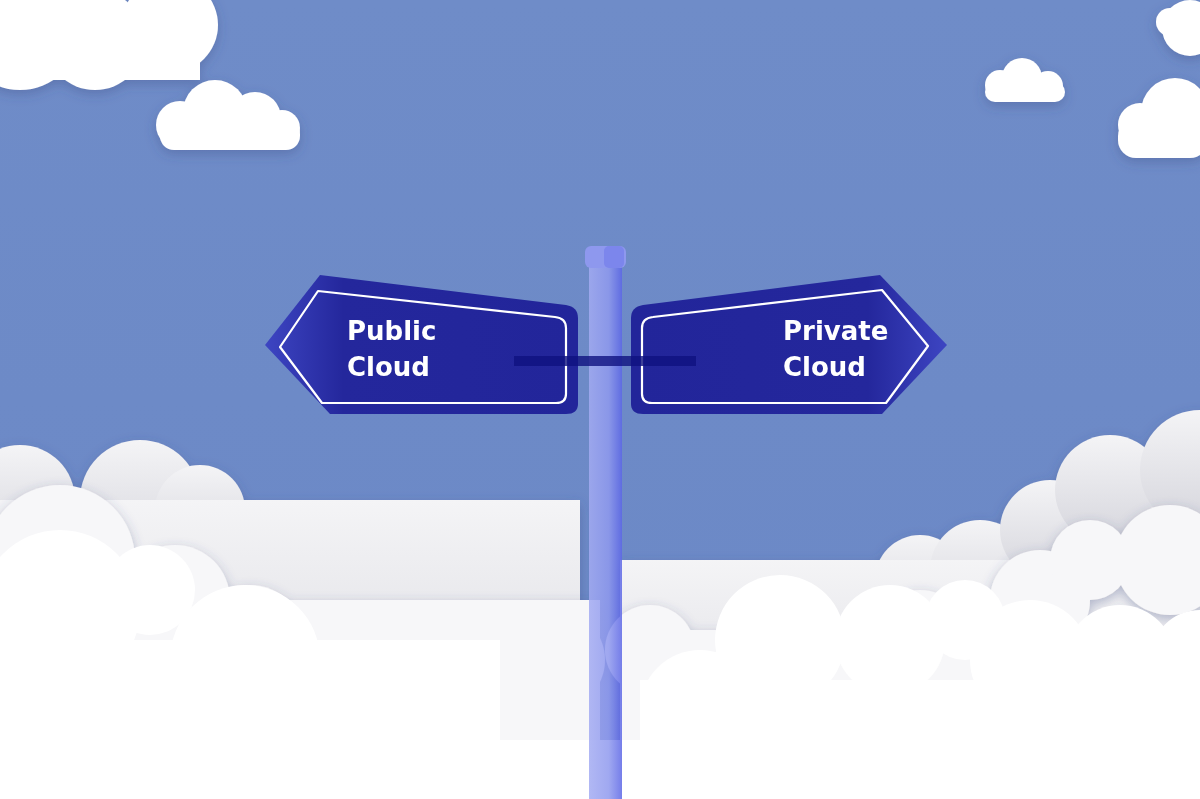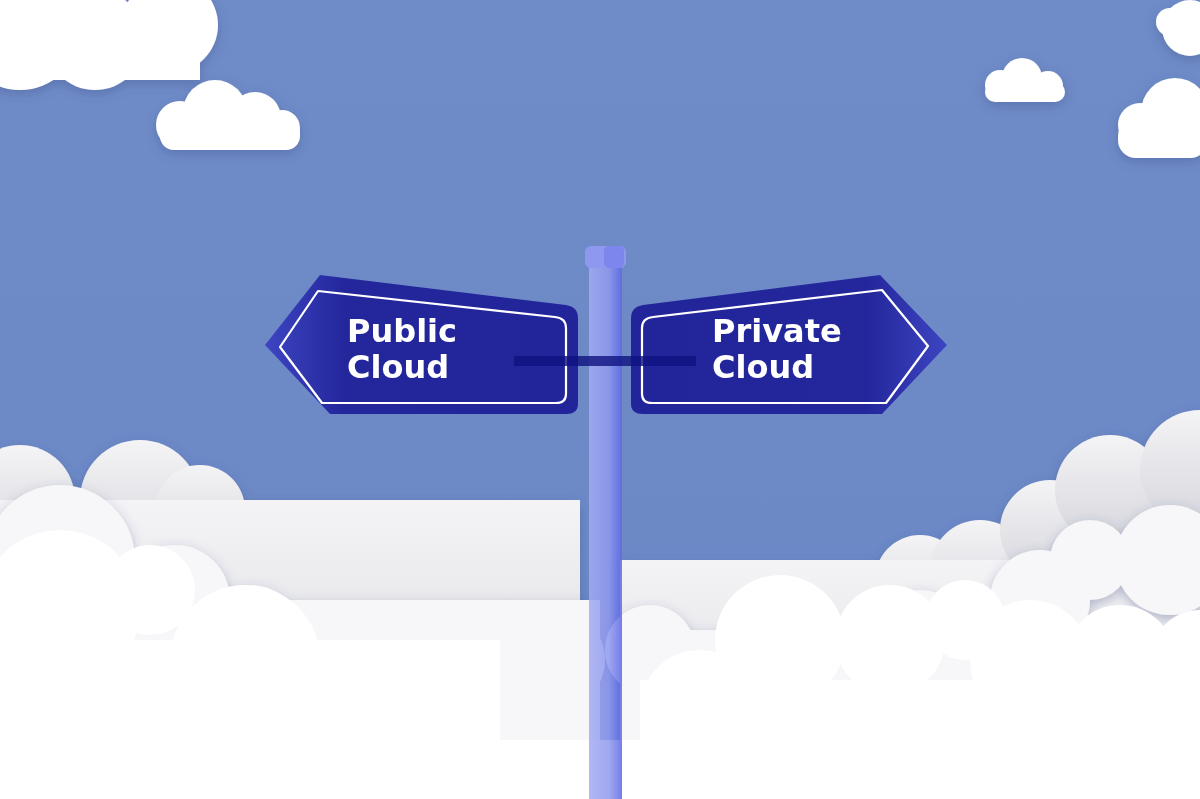--- a/index.html
+++ b/index.html
@@ -1,19 +1,19 @@
 <!DOCTYPE html>
 <html><head>
   <meta charset="utf-8">
   <style>
     html, body { margin: 0; padding: 0; }
     body { width: 1200px; height: 799px; overflow: hidden; background: #6f8cc8; font-family: "Liberation Sans", sans-serif; }
     .scene { position: relative; width: 1200px; height: 799px; overflow: hidden; }
     svg { position: absolute; left: 0; top: 0; }
-    .sign-text { position: absolute; color: #ffffff; font-family: "DejaVu Sans", sans-serif; font-weight: bold; font-size: 32px; line-height: 36px; }
+    .sign-text { position: absolute; color: #ffffff; font-family: "DejaVu Sans", sans-serif; font-weight: bold; font-size: 26px; line-height: 36px; }
   </style>
 </head>
 <body>
 
 <div class="scene">
   <svg width="1200" height="799" viewBox="0 0 1200 799">
     <defs>
       <linearGradient id="sky" x1="0" y1="0" x2="0" y2="1">
         <stop offset="0" stop-color="#6f8cc8"></stop>
         <stop offset="1" stop-color="#6b88c6"></stop>
@@ -146,17 +146,17 @@
       <path d="M 882 290 L 653 317 Q 642 318 642 328 L 642 394 Q 642 403 652 403 L 886 403 L 928 346 Z" fill="none" stroke="#ffffff" stroke-width="2.2" stroke-linejoin="round"></path>
     </g>
 
     <rect x="514" y="356" width="182" height="10" fill="#0f1280" opacity="0.8"></rect>
   </svg>
 
   <div class="sign-text" style="left:347px; top:313px;">
     <div>Public</div>
     <div>Cloud</div>
   </div>
-  <div class="sign-text" style="left:712px; top:313px;">
+  <div class="sign-text" style="left:783px; top:313px;">
     <div>Private</div>
     <div>Cloud</div>
   </div>
 </div>
 
 </body></html>

